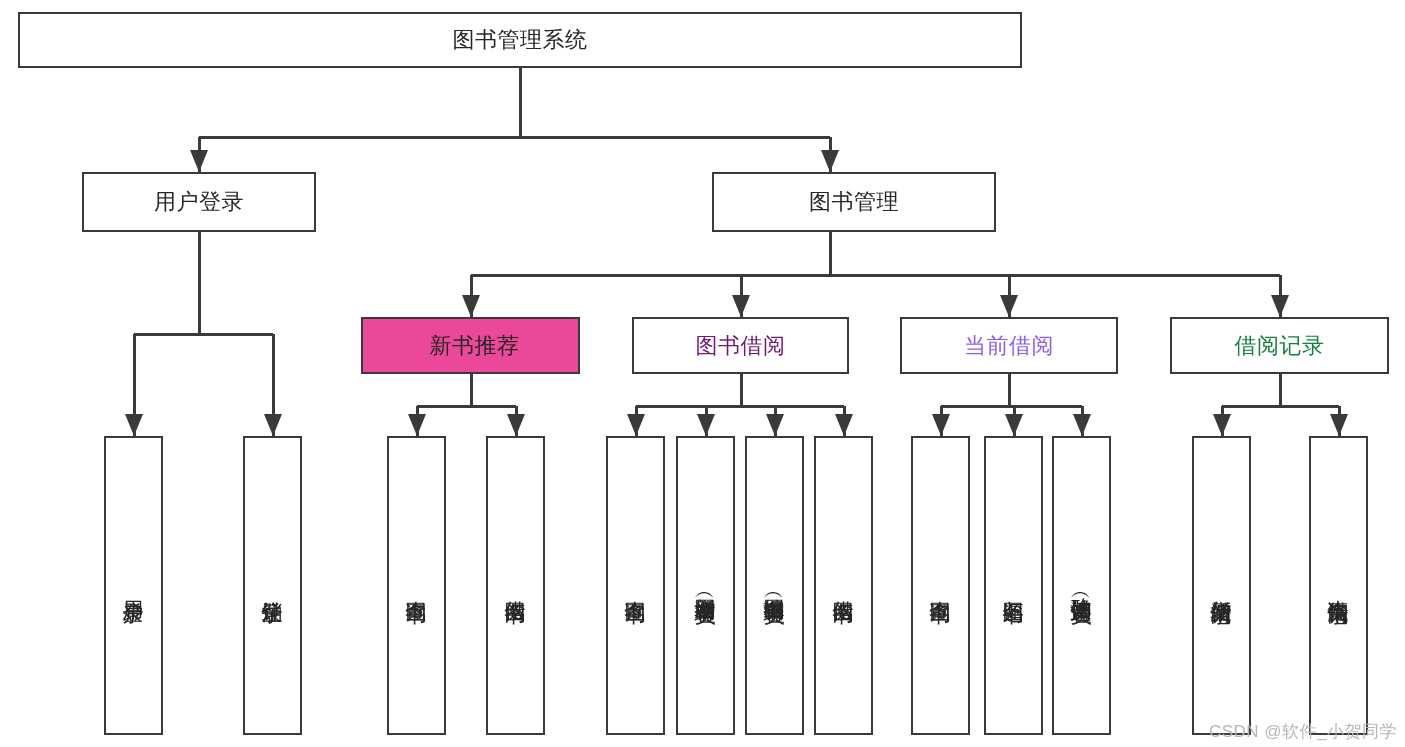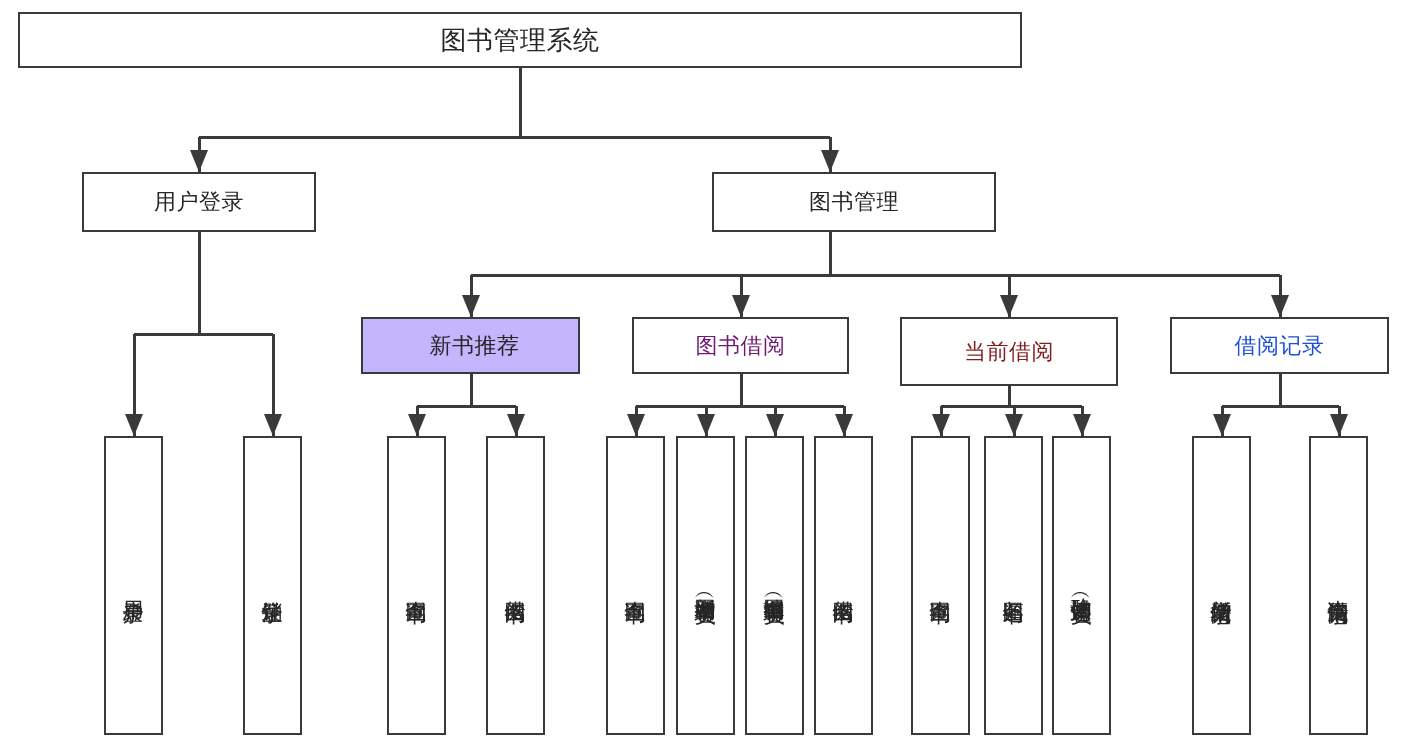--- a/index.html
+++ b/index.html
@@ -42,21 +42,21 @@
     text-align: center;
     line-height: 1.08;
     white-space: nowrap;
   }
   
   .node.horiz .label {
     font-size: 22px;
     letter-spacing: 0.5px;
   }
   .node.root .label {
-    font-size: 26px;
+    font-size: 22px;
   }
   
   .node.vert {
     align-items: center;
     justify-content: center;
   }
   .node.vert .label {
     writing-mode: vertical-rl;
     text-orientation: upright;
     font-size: 21px;
@@ -138,30 +138,30 @@
   <div id="node-layer">
       <div class="node horiz root" style="left: 18px; top: 12px; width: 1004px; height: 56px; border-color: rgb(58, 58, 58); background: rgb(255, 255, 255); color: rgb(38, 38, 38);">
         <span class="label">图书管理系统</span>
       </div>
       <div class="node horiz" style="left: 82px; top: 172px; width: 234px; height: 60px; border-color: rgb(58, 58, 58); background: rgb(255, 255, 255); color: rgb(38, 38, 38);">
         <span class="label">用户登录</span>
       </div>
       <div class="node horiz" style="left: 712px; top: 172px; width: 284px; height: 60px; border-color: rgb(58, 58, 58); background: rgb(255, 255, 255); color: rgb(38, 38, 38);">
         <span class="label">图书管理</span>
       </div>
-      <div class="node horiz" style="left: 361px; top: 317px; width: 219px; height: 57px; border-color: rgb(58, 58, 58); background: #c4b5fd; color: rgb(38, 38, 38); padding-left: 8px;">
+      <div class="node horiz" style="left: 361px; top: 317px; width: 219px; height: 57px; border-color: rgb(58, 58, 58); background: #ec4899; color: rgb(38, 38, 38); padding-left: 8px;">
         <span class="label">新书推荐</span>
       </div>
       <div class="node horiz" style="left: 632px; top: 317px; width: 217px; height: 57px; border-color: rgb(58, 58, 58); background: rgb(255, 255, 255); color: #701a75;">
         <span class="label">图书借阅</span>
       </div>
-      <div class="node horiz" style="left: 900px; top: 317px; width: 218px; height: 69px; border-color: rgb(58, 58, 58); background: rgb(255, 255, 255); color: #7f1d1d;">
+      <div class="node horiz" style="left: 900px; top: 317px; width: 218px; height: 57px; border-color: rgb(58, 58, 58); background: rgb(255, 255, 255); color: #8b5cf6;">
         <span class="label">当前借阅</span>
       </div>
-      <div class="node horiz" style="left: 1170px; top: 317px; width: 219px; height: 57px; border-color: rgb(58, 58, 58); background: rgb(255, 255, 255); color: #1d4ed8;">
+      <div class="node horiz" style="left: 1170px; top: 317px; width: 219px; height: 57px; border-color: rgb(58, 58, 58); background: rgb(255, 255, 255); color: #15803d;">
         <span class="label">借阅记录</span>
       </div>
       <div class="node vert" style="left: 104px; top: 436px; width: 59px; height: 299px; border-color: rgb(58, 58, 58); background: rgb(255, 255, 255); color: rgb(38, 38, 38);">
         <span class="label">用户登录</span>
       </div>
       <div class="node vert" style="left: 243px; top: 436px; width: 59px; height: 299px; border-color: rgb(58, 58, 58); background: rgb(255, 255, 255); color: rgb(38, 38, 38);">
         <span class="label">注销登录</span>
       </div>
       <div class="node vert" style="left: 387px; top: 436px; width: 59px; height: 299px; border-color: rgb(58, 58, 58); background: rgb(255, 255, 255); color: rgb(38, 38, 38);">
         <span class="label">查询图书</span>
@@ -191,13 +191,14 @@
         <span class="label">确认归还（管理员）</span>
       </div>
       <div class="node vert" style="left: 1192px; top: 436px; width: 59px; height: 299px; border-color: rgb(58, 58, 58); background: rgb(255, 255, 255); color: rgb(38, 38, 38);">
         <span class="label">新增借阅记录</span>
       </div>
       <div class="node vert" style="left: 1309px; top: 436px; width: 59px; height: 299px; border-color: rgb(58, 58, 58); background: rgb(255, 255, 255); color: rgb(38, 38, 38);">
         <span class="label">查询借阅记录</span>
       </div>
     </div>
 
+  <div id="watermark">CSDN @软件_小贺同学</div>
 </div>
 
 </body></html>

